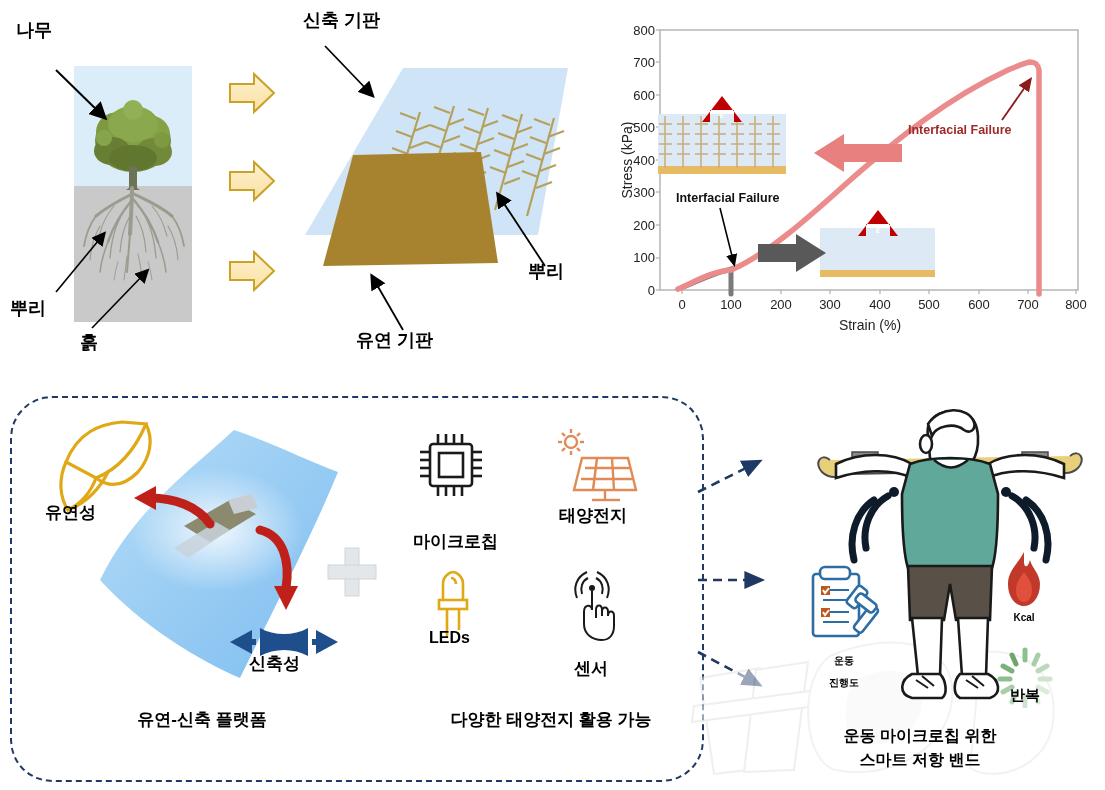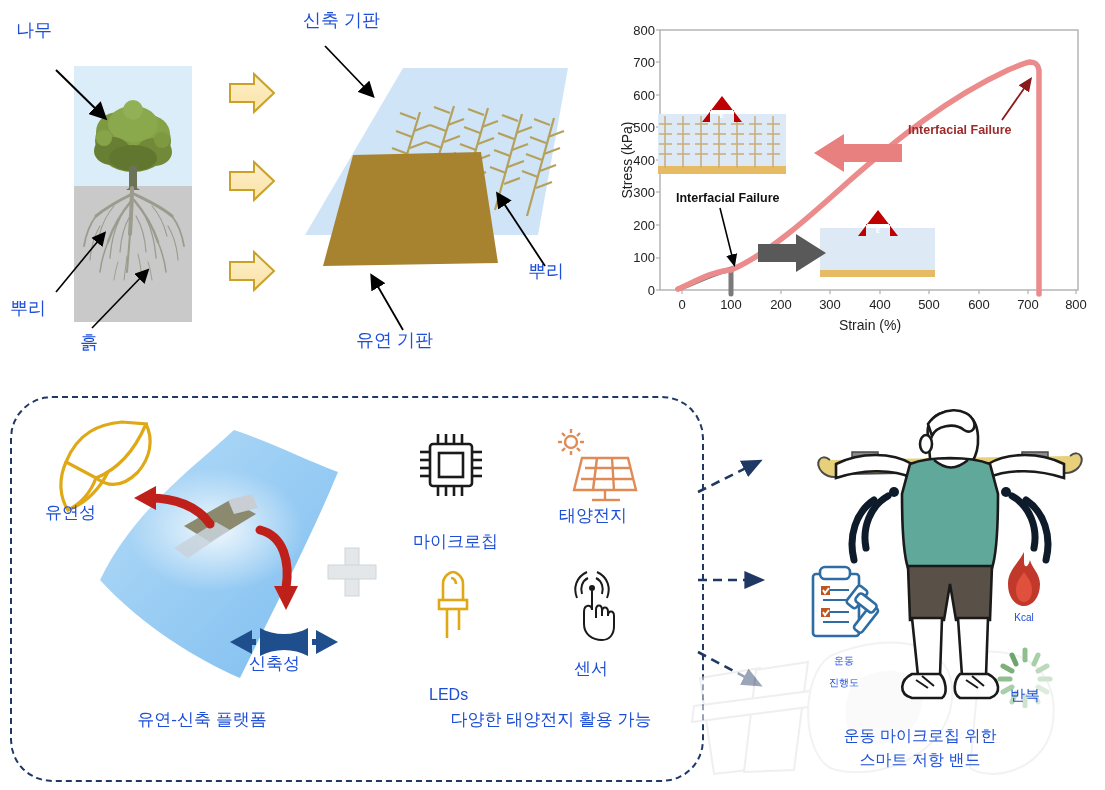--- a/index.html
+++ b/index.html
@@ -1,19 +1,19 @@
 <!DOCTYPE html>
 <html><head>
 <meta charset="utf-8">
 <style>
   html,body{margin:0;padding:0;background:#fff;}
   body{width:1105px;height:790px;position:relative;overflow:hidden;
        font-family:"Liberation Sans","DejaVu Sans",sans-serif;color:#000;}
   .abs{position:absolute;}
-  .lbl{font-weight:normal;color:#1d4ed8;white-space:nowrap;}
+  .lbl{font-weight:bold;color:#000000;white-space:nowrap;}
 
   
   #tree-photo{left:74px;top:66px;width:118px;height:256px;overflow:hidden;}
   #tree-sky{position:absolute;left:0;top:0;width:100%;height:47%;background:#dcedfa;}
   #tree-soil{position:absolute;left:0;top:47%;width:100%;height:53%;background:#c9c9c9;}
 
   
   #chart{left:618px;top:22px;width:470px;height:320px;}
 
   
@@ -446,21 +446,21 @@
 
 <svg class="abs" width="44" height="72" style="left:431px;top:570px;">
   <g stroke="#e0a815" stroke-width="2.6" fill="none">
     <path d="M12 30 L12 14 C12 6 19 2 22 2 C25 2 32 6 32 14 L32 30"></path>
     <rect x="8" y="30" width="28" height="9"></rect>
     <line x1="16" y1="39" x2="16" y2="68"></line>
     <line x1="28" y1="39" x2="28" y2="60"></line>
     <path d="M20 8 C23 8 25 11 25 14"></path>
   </g>
 </svg>
-<div class="abs lbl k16" style="left:429px;top:686px;">LEDs</div>
+<div class="abs lbl k16" style="left:429px;top:629px;">LEDs</div>
 
 <svg class="abs" width="62" height="74" style="left:562px;top:570px;">
   <g stroke="#1a1a1a" stroke-width="2" fill="none">
     <circle cx="30" cy="18" r="3" fill="#1a1a1a" stroke="none"></circle>
     <path d="M20 24 C18 18 20 11 26 8"></path>
     <path d="M15 28 C11 18 14 7 25 2"></path>
     <path d="M40 24 C42 18 40 11 34 8"></path>
     <path d="M45 28 C49 18 46 7 35 2"></path>
     <path d="M30 21 L30 40"></path>
     <path d="M30 40 C30 34 22 34 22 42 L22 54 C22 64 30 70 40 70 C48 70 52 64 52 56 L52 46 C52 40 46 40 46 46"></path>

